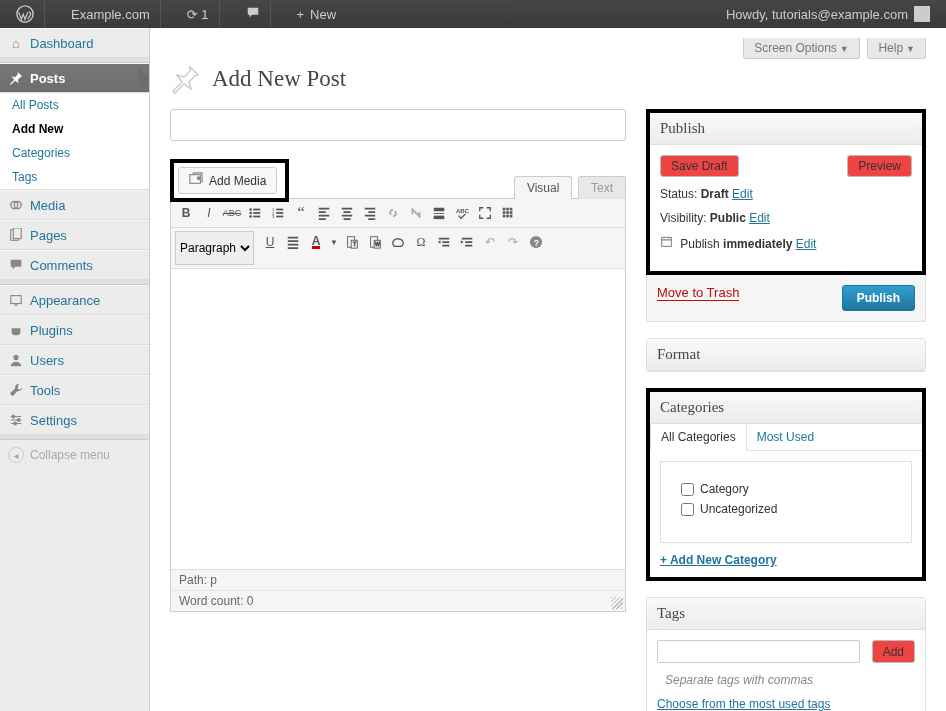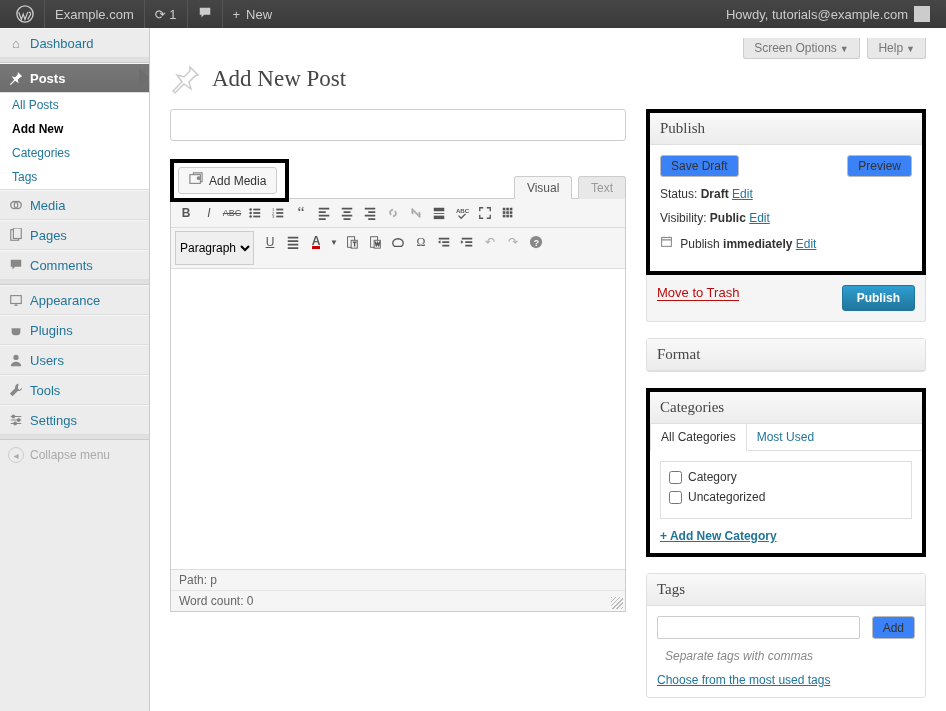--- a/index.html
+++ b/index.html
@@ -1,20 +1,20 @@
 <!DOCTYPE html>
 <html><head>
   <meta charset="utf-8">
   <style>
     * { margin: 0; padding: 0; box-sizing: border-box; }
     body { font-family: "Helvetica Neue", Arial, sans-serif; font-size: 13px; color: #333; background: #fff; width: 946px; height: 711px; overflow: hidden; }
     
     
     .admin-bar { background: #464646; background: linear-gradient(#464646, #3a3a3a); height: 28px; display: flex; align-items: center; color: #ccc; font-size: 13px; padding: 0 6px; justify-content: space-between; }
-    .admin-bar-left, .admin-bar-right { display: flex; align-items: center; gap: 0; }
+    .admin-bar-left, .admin-bar-right { display: flex; align-items: center; gap: 16px; }
     .admin-bar-item { padding: 0 10px; height: 28px; display: flex; align-items: center; cursor: pointer; border-right: 1px solid #555; }
     .admin-bar-item:last-child { border-right: none; }
     .admin-bar .wp-logo { font-size: 16px; }
     .admin-bar .avatar-icon { width: 16px; height: 16px; background: #ccc; display: inline-block; margin-left: 6px; }
     .admin-bar .plus-icon { margin-right: 6px; }
     
     
     .wrap { display: flex; height: calc(711px - 28px); }
     
     
@@ -67,31 +67,31 @@
     
     
     .metabox { border: 1px solid #dfdfdf; border-radius: 3px; margin-bottom: 16px; background: #fff; }
     .metabox.hl { border: 4px solid #000; border-radius: 0; }
     .metabox-title { background: linear-gradient(#f9f9f9, #ececec); padding: 7px 10px; font-family: Georgia, serif; font-size: 15px; color: #464646; border-bottom: 1px solid #dfdfdf; cursor: pointer; }
     .metabox-body { padding: 10px; font-size: 12px; }
     
     .pub-row { margin-bottom: 10px; }
     .pub-row .icon { color: #888; margin-right: 4px; }
     .pub-top { display: flex; justify-content: space-between; margin-bottom: 10px; }
-    .btn { padding: 3px 10px; border: 1px solid #bbb; border-radius: 3px; background: #3b82f6; cursor: pointer; font-size: 12px; color: #333; }
+    .btn { padding: 3px 10px; border: 1px solid #bbb; border-radius: 3px; background: #ef4444; cursor: pointer; font-size: 12px; color: #333; }
     .btn-primary { background: linear-gradient(#2e9fd2, #21759b); color: #fff; border-color: #21759b; font-weight: bold; padding: 5px 14px; }
     .link { color: #21759b; text-decoration: underline; cursor: pointer; }
     .link.red { color: #bc0b0b; border-bottom: 1px solid #bc0b0b; text-decoration: none; }
     
     .pub-actions { display: flex; justify-content: space-between; align-items: flex-start; padding: 10px; background: #f5f5f5; border-top: 1px solid #ddd; border-radius: 0 0 3px 3px; }
     
     .cat-tabs { display: flex; border-bottom: 1px solid #dfdfdf; margin: -10px -10px 10px -10px; }
     .cat-tab { padding: 6px 10px; font-size: 12px; cursor: pointer; color: #21759b; }
     .cat-tab.active { border: 1px solid #dfdfdf; border-bottom-color: #fff; border-top: none; color: #333; margin-bottom: -1px; background: #fff; }
-    .cat-list { border: 1px solid #dfdfdf; padding: 8px; margin-bottom: 10px; }
+    .cat-list { border: 1px solid #dfdfdf; padding: 20px; margin-bottom: 10px; }
     .cat-item { display: flex; align-items: center; margin-bottom: 6px; font-size: 12px; }
     .cat-item input { margin-right: 6px; }
     
     .tag-input-row { display: flex; gap: 12px; margin-bottom: 10px; }
     .tag-input { flex: 1; padding: 3px 6px; border: 1px solid #ccc; border-radius: 2px; }
     .hint { color: #888; font-style: italic; font-size: 12px; margin-bottom: 10px; padding-left: 8px; }
   </style>
 </head>
 <body>
 

